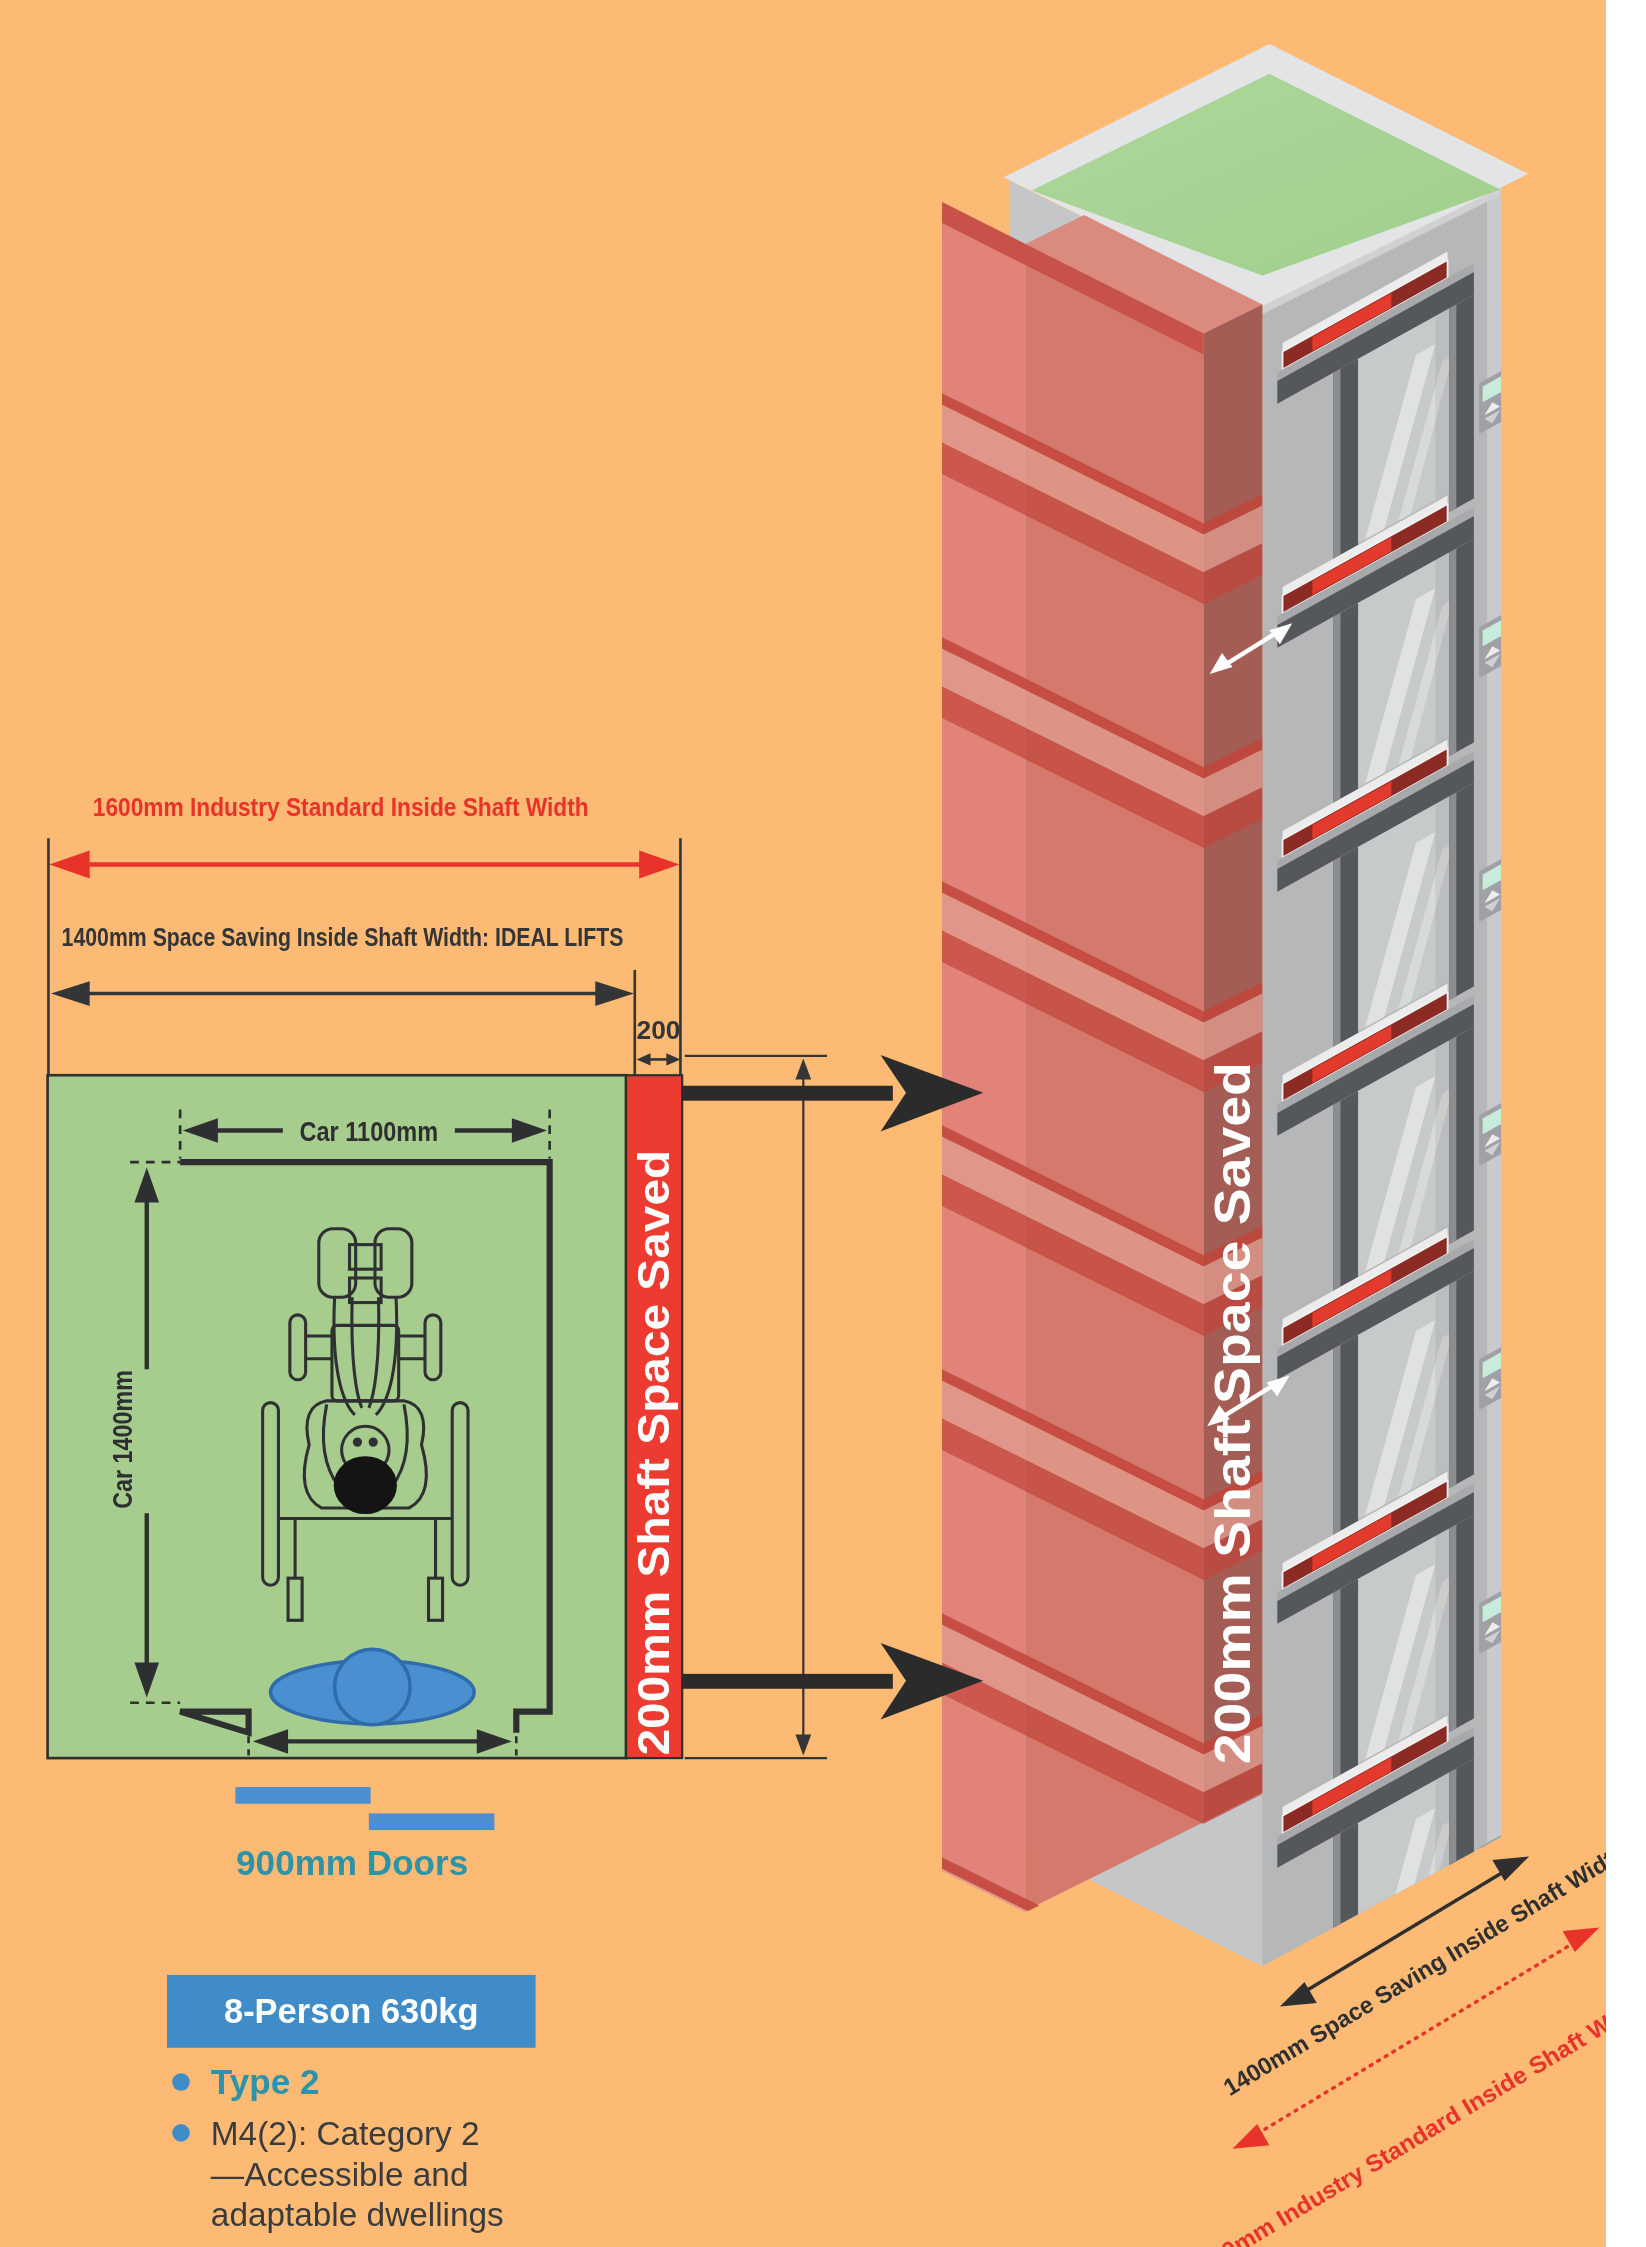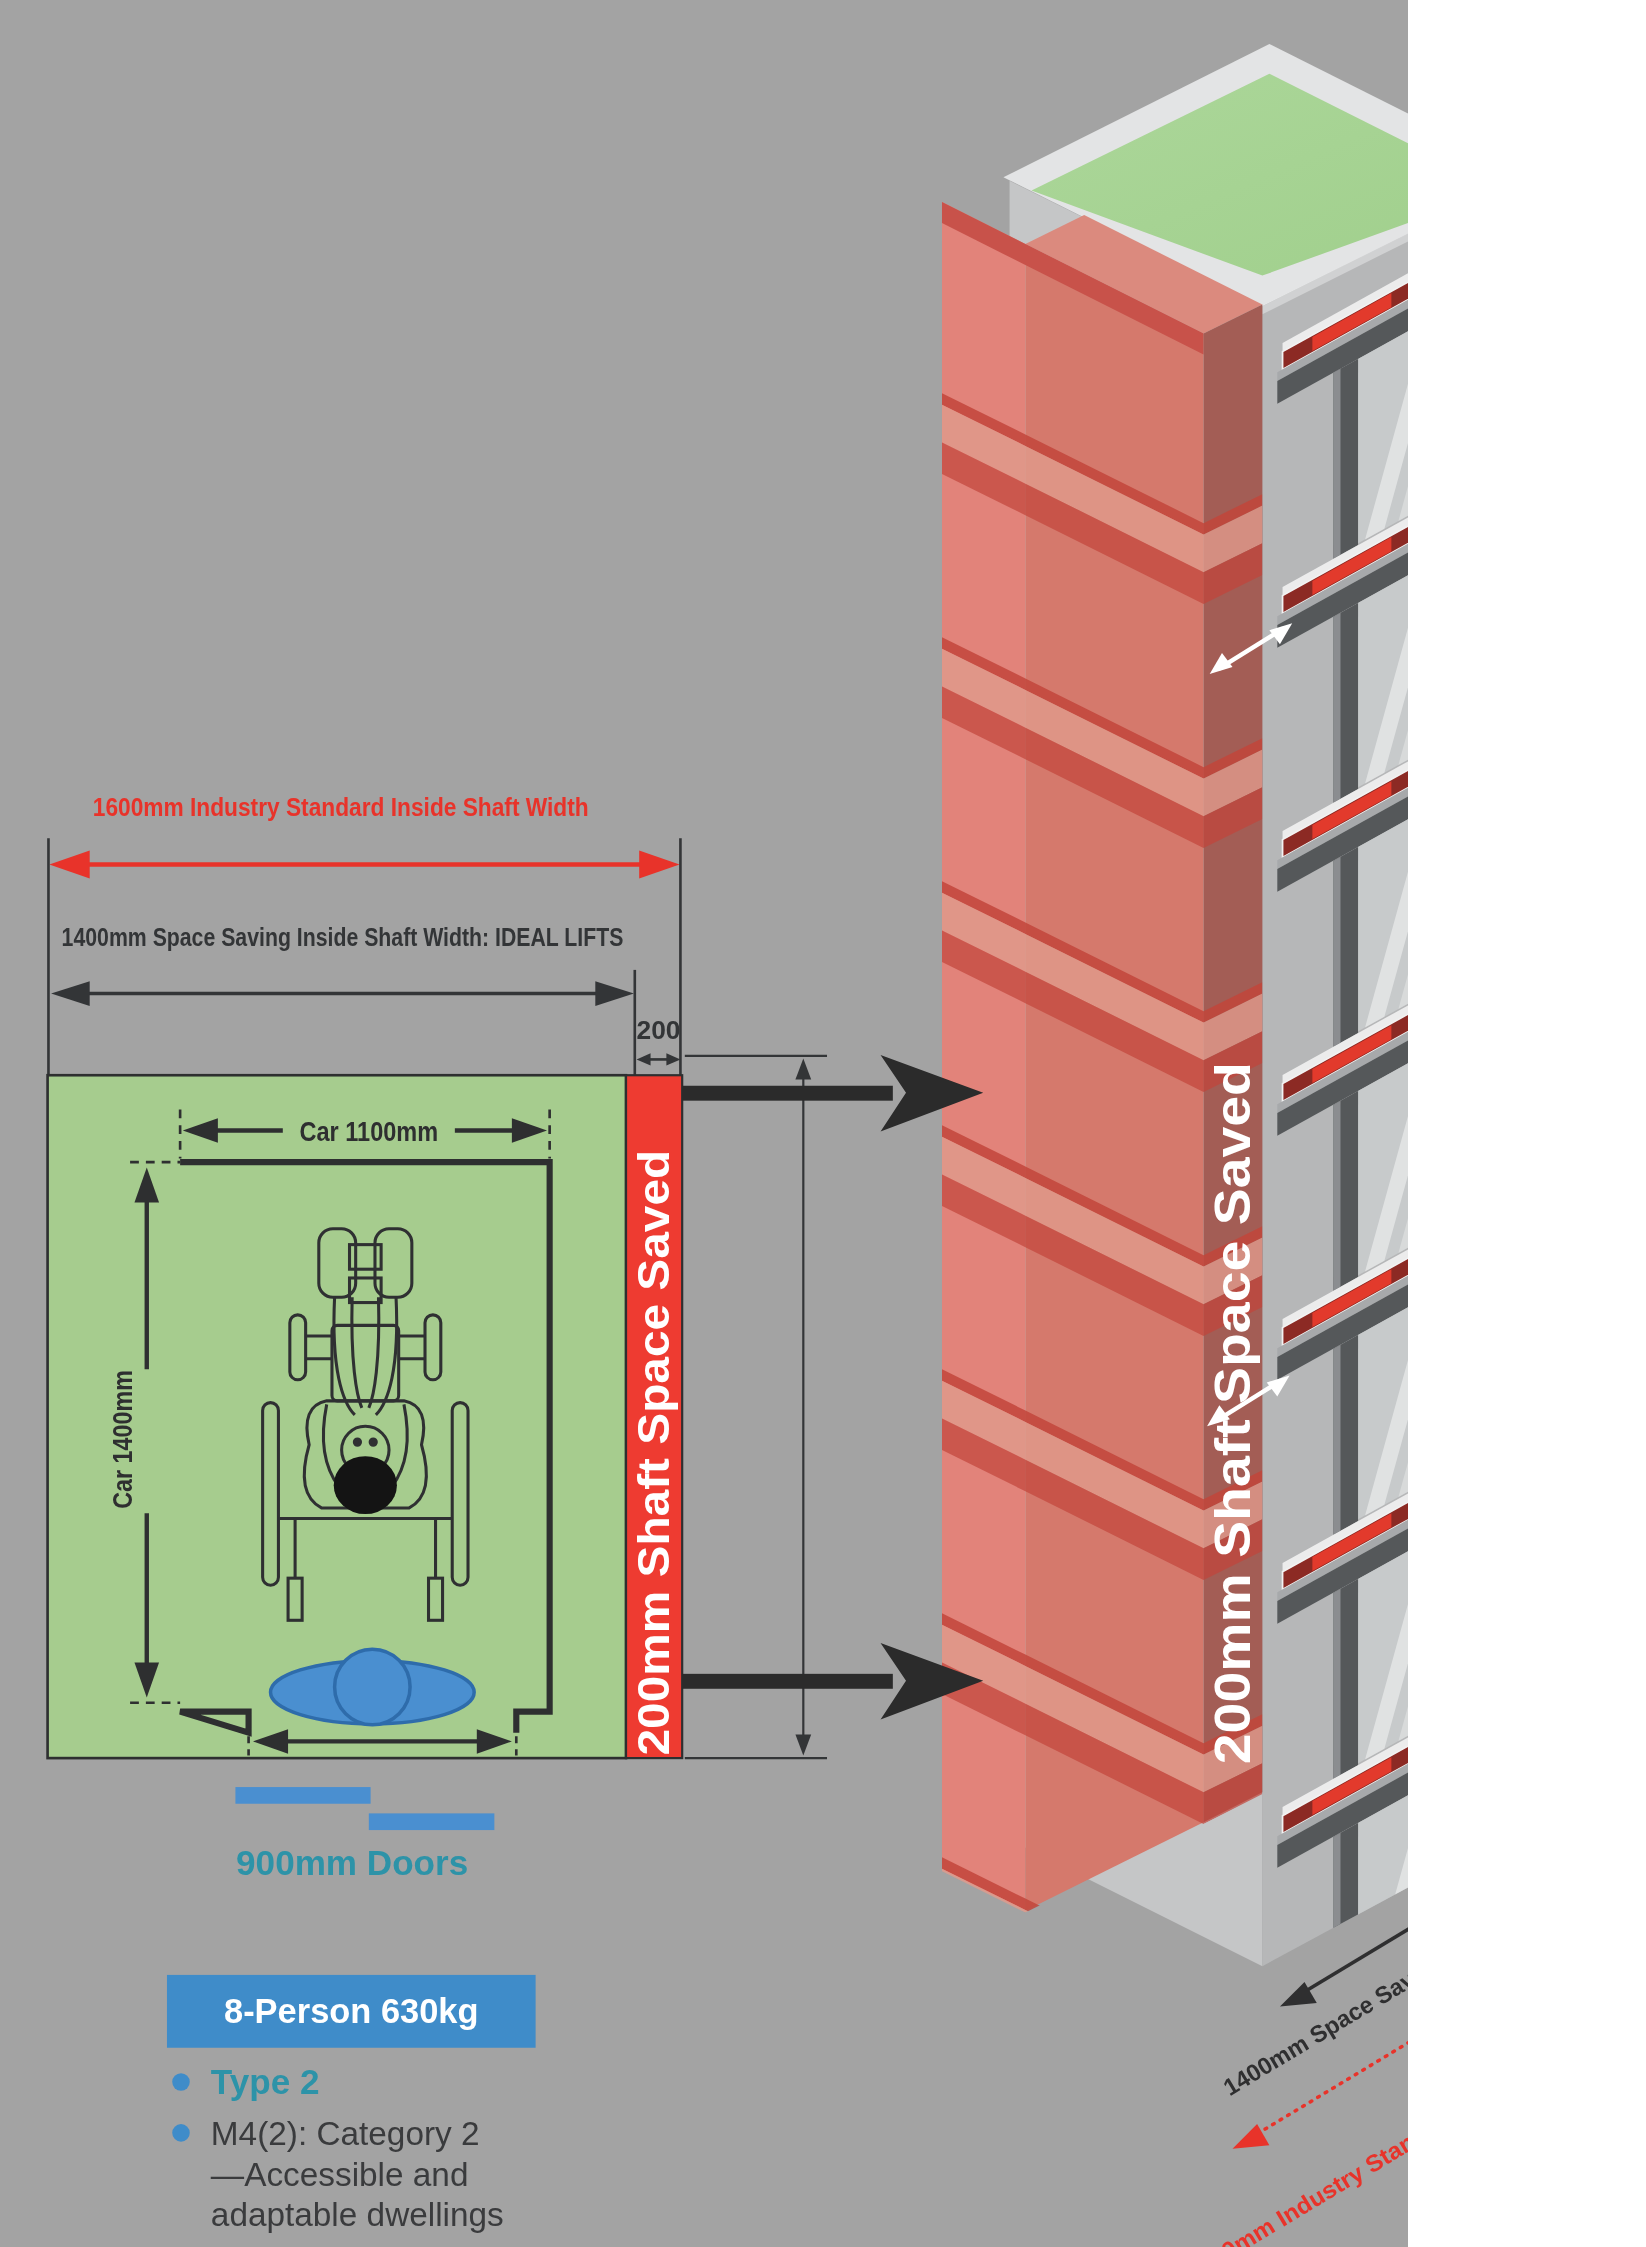--- a/index.html
+++ b/index.html
@@ -1,17 +1,17 @@
 <!DOCTYPE html>
 <html style="font-size:14px"><head>
 <meta charset="utf-8">
 <style>
   html,body{margin:0;padding:0;background:#ffffff;}
   body{font-family:"Liberation Sans", sans-serif;}
-  .stage{width:1408px;height:2247px;position:relative;background:#a3a3a3;overflow:hidden;}
+  .stage{width:1606px;height:2247px;position:relative;background:#fdba74;overflow:hidden;}
   svg{display:block;}
   text{font-family:"Liberation Sans", sans-serif;}
 </style>
 </head>
 <body>
 
 <div class="stage">
 <svg width="1647" height="2247" viewBox="0 0 1876 2560" xmlns="http://www.w3.org/2000/svg">
 
   <defs>

